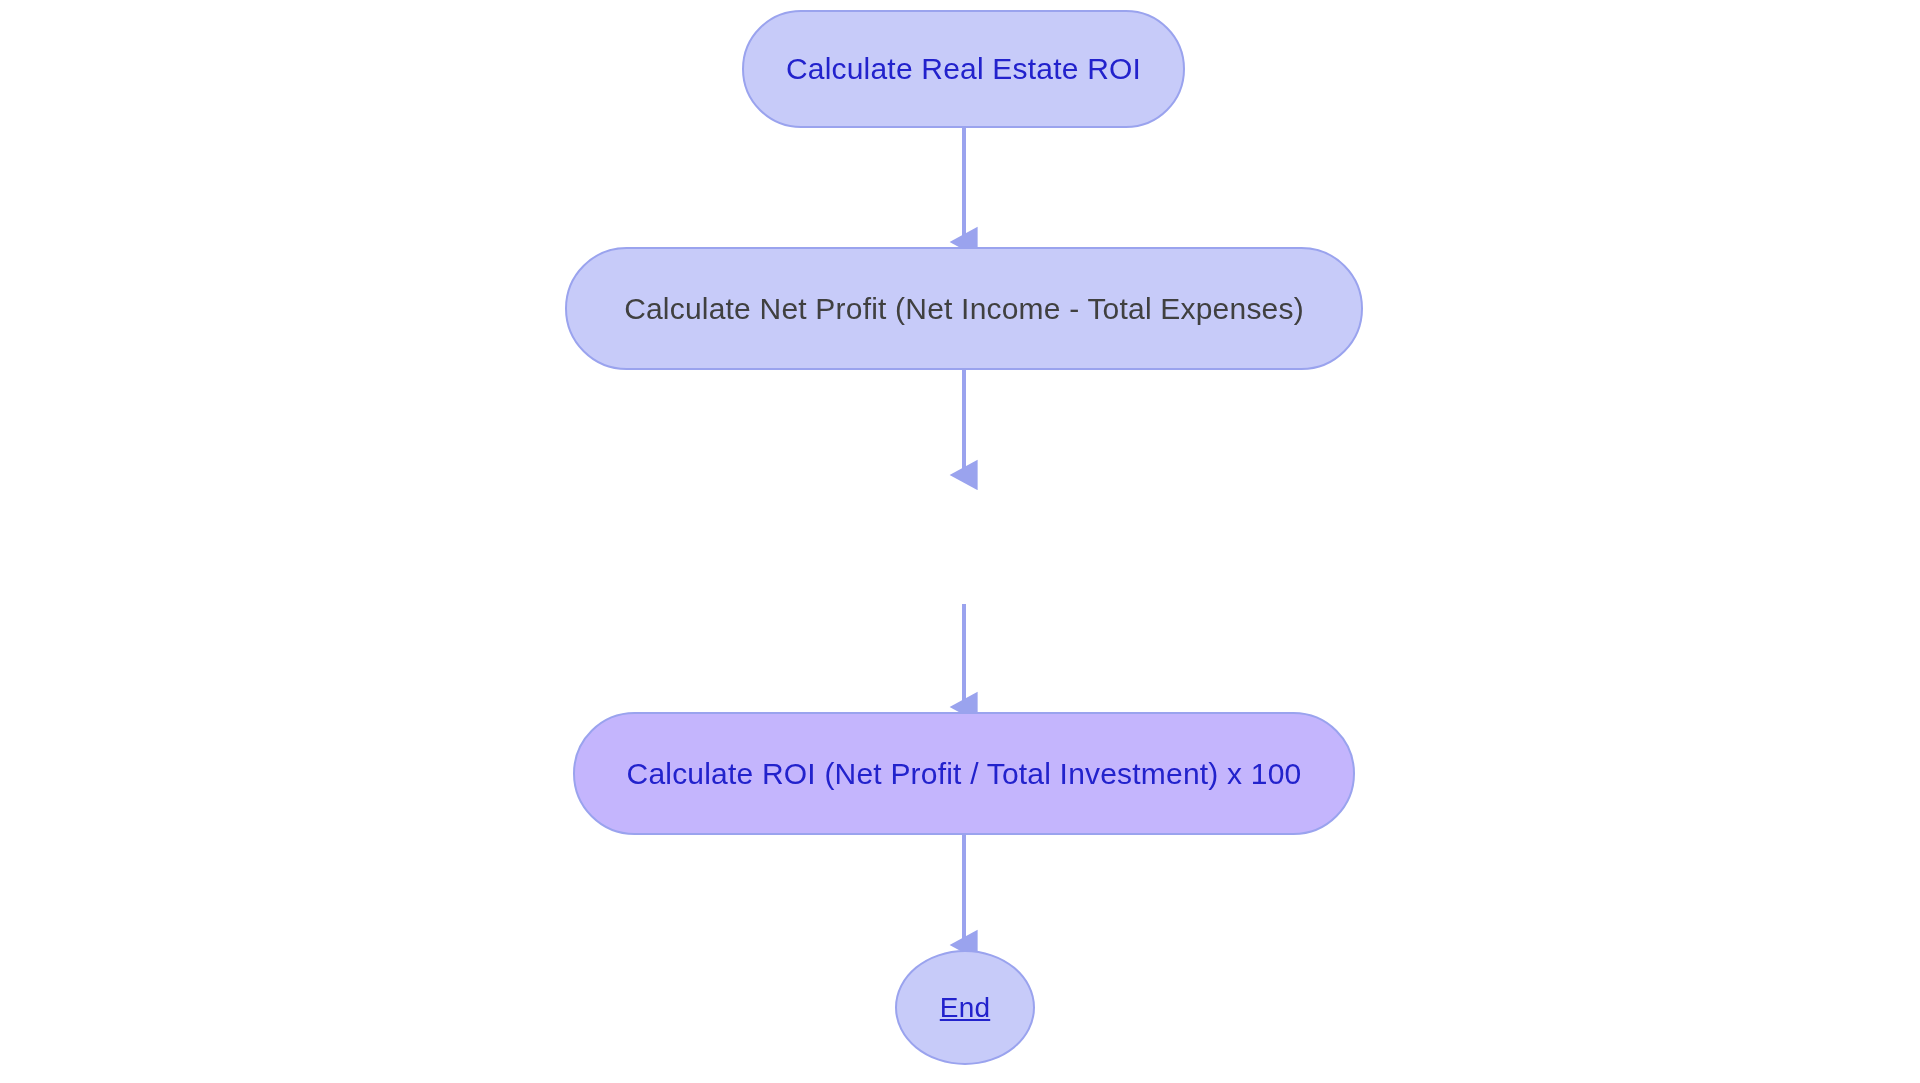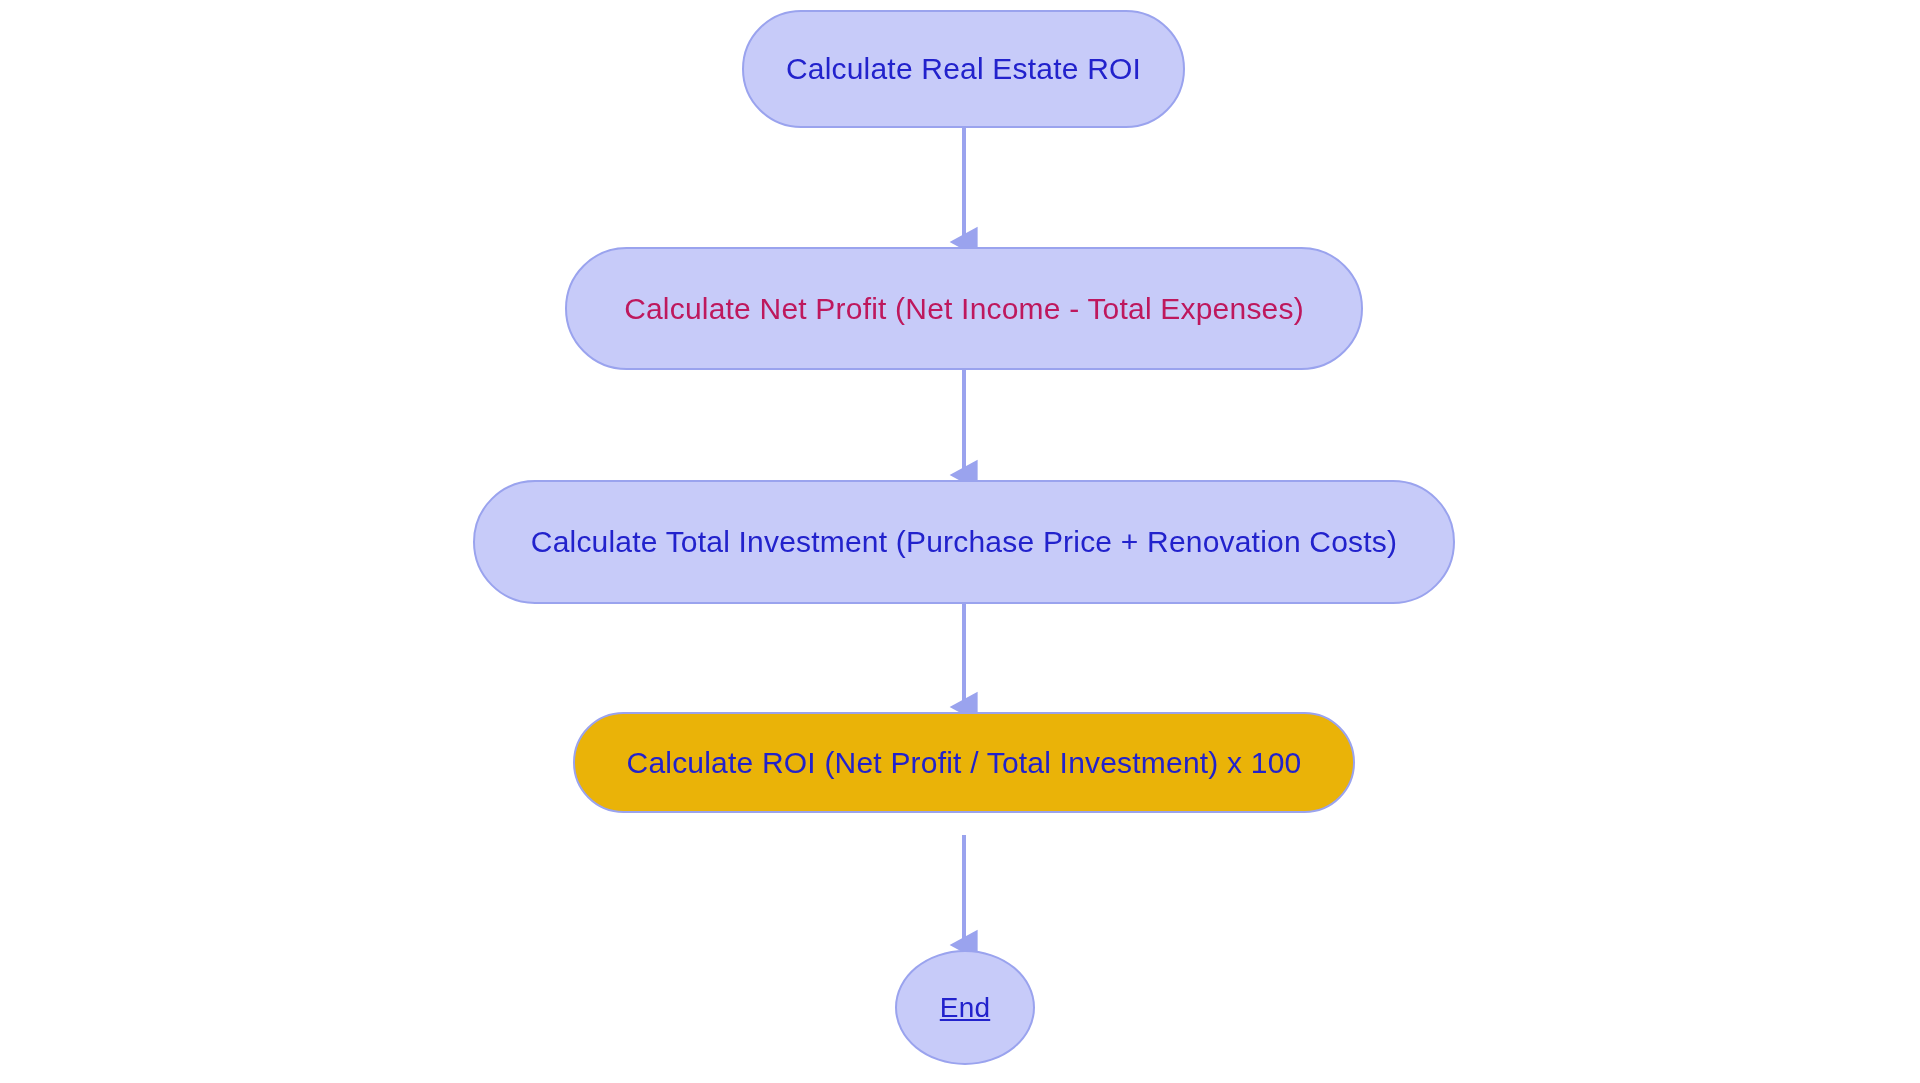--- a/index.html
+++ b/index.html
@@ -79,29 +79,26 @@
     </g>
     <g>
       <line x1="964" y1="835" x2="964" y2="945" stroke="#9aa3ee" stroke-width="4" marker-end="url(#arrowhead)"></line>
     </g>
   </svg>
 
   <div class="flow-node stadium" id="node-n1" style="left: 742px; top: 10px; width: 443px; height: 118px; font-size: 30px; background: rgb(199, 203, 249); border-color: rgb(154, 163, 238); color: rgb(34, 34, 204);">
     <span class="node-label">Calculate Real Estate ROI</span>
   </div>
 
-  <div class="flow-node stadium" id="node-n2" style="left: 565px; top: 247px; width: 798px; height: 123px; font-size: 30px; background: rgb(199, 203, 249); border-color: rgb(154, 163, 238); color: #be185d;">
+  <div class="flow-node stadium" id="node-n2" style="left: 565px; top: 247px; width: 798px; height: 123px; font-size: 30px; background: rgb(199, 203, 249); border-color: rgb(154, 163, 238); color: #404040;">
     <span class="node-label">Calculate Net Profit (Net Income - Total Expenses)</span>
   </div>
 
-  <div class="flow-node stadium" id="node-n3" style="left: 473px; top: 480px; width: 982px; height: 124px; font-size: 30px; background: rgb(199, 203, 249); border-color: rgb(154, 163, 238); color: rgb(34, 34, 204);">
-    <span class="node-label">Calculate Total Investment (Purchase Price + Renovation Costs)</span>
-  </div>
 
-  <div class="flow-node stadium" id="node-n4" style="left: 573px; top: 712px; width: 782px; height: 101px; font-size: 30px; background: #eab308; border-color: rgb(154, 163, 238); color: rgb(34, 34, 204);">
+  <div class="flow-node stadium" id="node-n4" style="left: 573px; top: 712px; width: 782px; height: 123px; font-size: 30px; background: #c4b5fd; border-color: rgb(154, 163, 238); color: rgb(34, 34, 204);">
     <span class="node-label">Calculate ROI (Net Profit / Total Investment) x 100</span>
   </div>
 
   <div class="flow-node terminator" id="node-n5" style="left: 895px; top: 950px; width: 140px; height: 115px; font-size: 28px; background: rgb(199, 203, 249); border-color: rgb(154, 163, 238); color: rgb(34, 34, 204);">
     <span class="node-label">End</span>
   </div>
 
 </div>
 
 </body></html>

